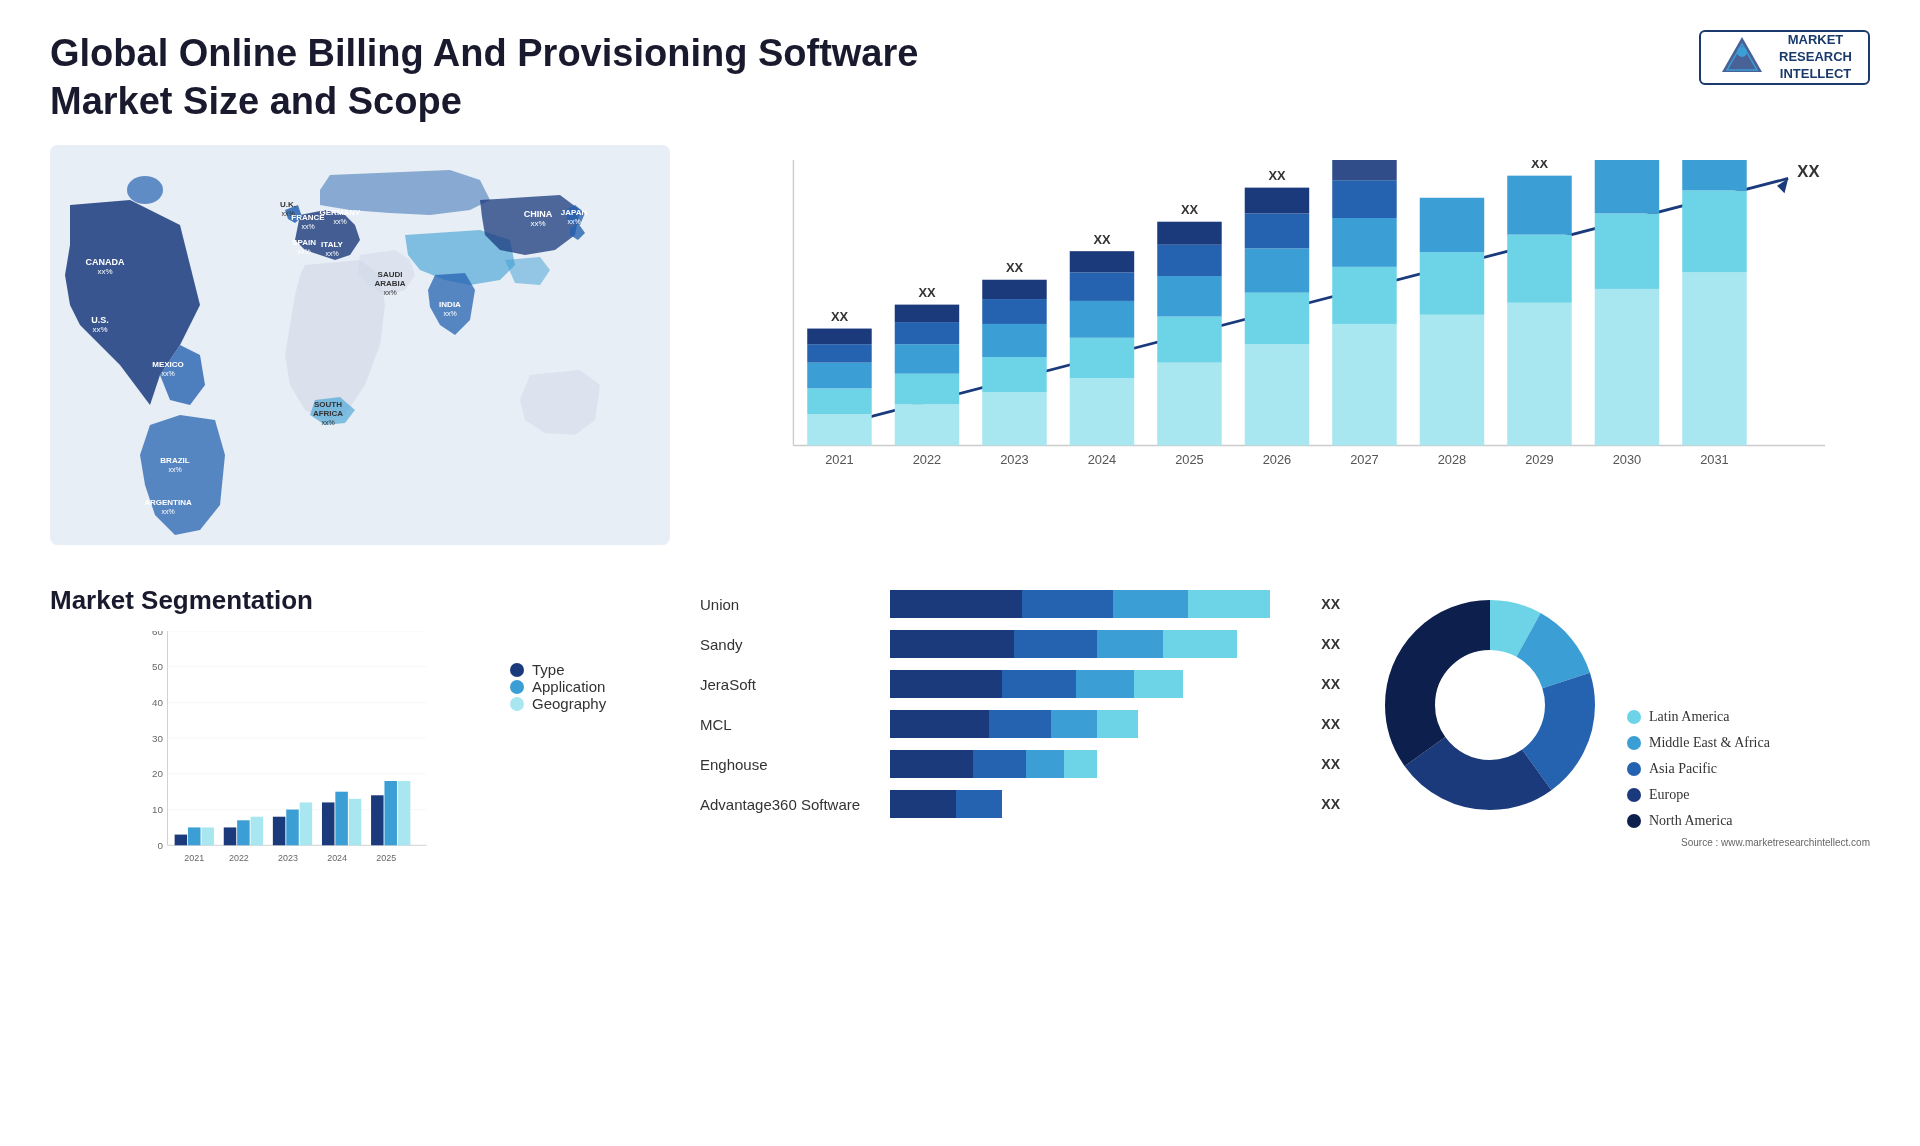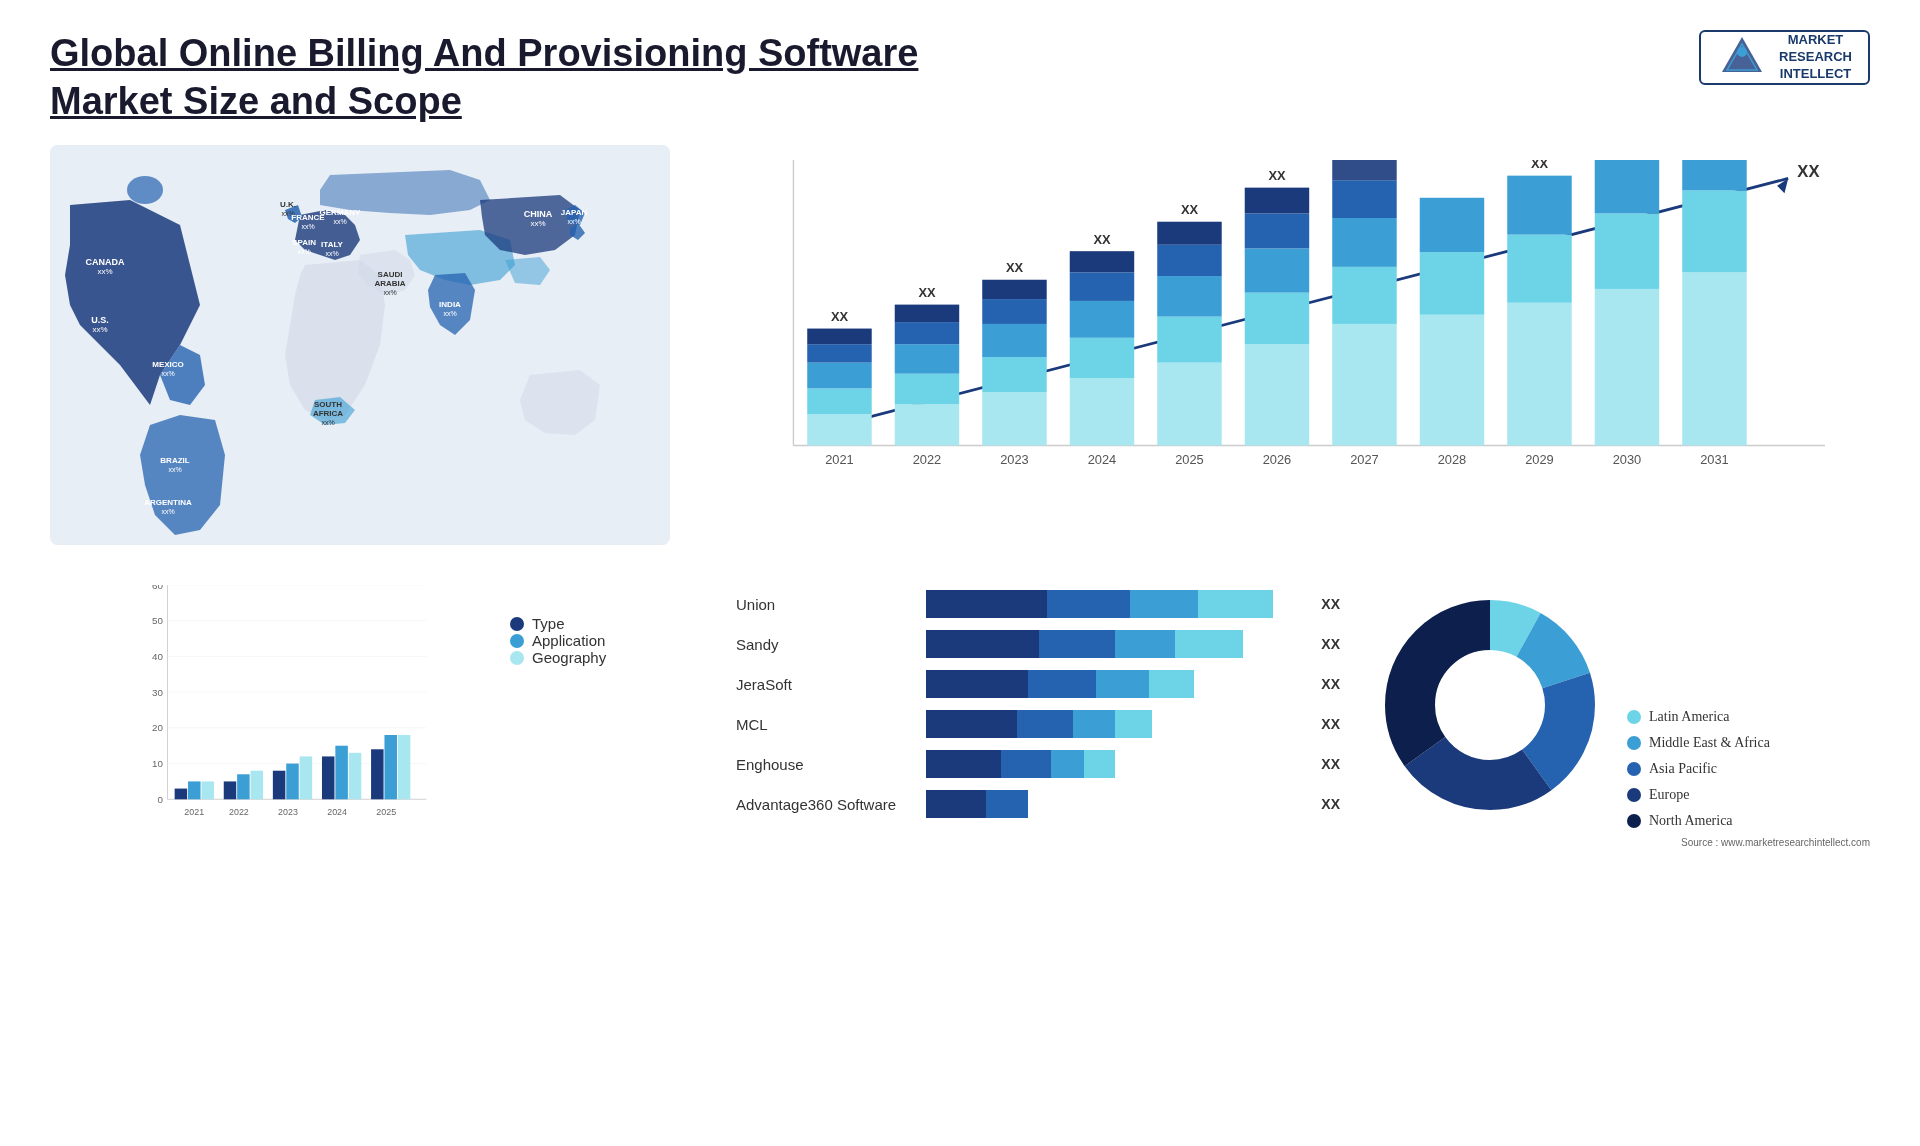--- a/index.html
+++ b/index.html
@@ -25,21 +25,20 @@
       align-items: flex-start;
       margin-bottom: 20px;
     }
 
     .main-title {
       font-size: 38px;
       font-weight: 700;
       color: #1a1a2e;
       max-width: 900px;
       line-height: 1.25;
-      text-decoration: underline;
     }
 
     .logo-area {
       display: flex;
       align-items: center;
       gap: 12px;
       border: 2px solid #1a3a6b;
       border-radius: 6px;
       padding: 0 16px;
     }
@@ -95,21 +94,20 @@
     
     .players-container {
       padding-top: 5px;
     }
 
     .player-row {
       display: flex;
       align-items: center;
       margin-bottom: 12px;
       gap: 10px;
-      margin-left: 36px;
     }
 
     .player-name {
       width: 180px;
       font-size: 15px;
       color: #333;
       flex-shrink: 0;
     }
 
     .player-bar-outer {
@@ -379,20 +377,21 @@
           <text x="1040" y="330" font-size="14" fill="#555" text-anchor="middle">2031</text>
           <text x="1040" y="-25" font-size="14" font-weight="bold" fill="#333" text-anchor="middle">XX</text>
         </svg>
       </div>
     </div>
   </div>
 
   <div style="display:flex; gap:30px; margin-top:0px;">
 
     <div style="width:620px; flex-shrink:0;">
+      <div class="section-title">Market Segmentation</div>
       <div style="display:flex; gap:10px; align-items:flex-start;">
 
         <div style="flex:1; position:relative; height:280px; padding-left:35px; padding-bottom:30px;">
           <svg width="100%" height="100%" viewBox="0 0 340 280">
 
             <line x1="30" y1="0" x2="30" y2="240" stroke="#ccc" stroke-width="1"></line>
             <line x1="30" y1="240" x2="320" y2="240" stroke="#ccc" stroke-width="1"></line>
 
             <text x="25" y="4" font-size="11" fill="#666" text-anchor="end">60</text>
             <text x="25" y="44" font-size="11" fill="#666" text-anchor="end">50</text>

